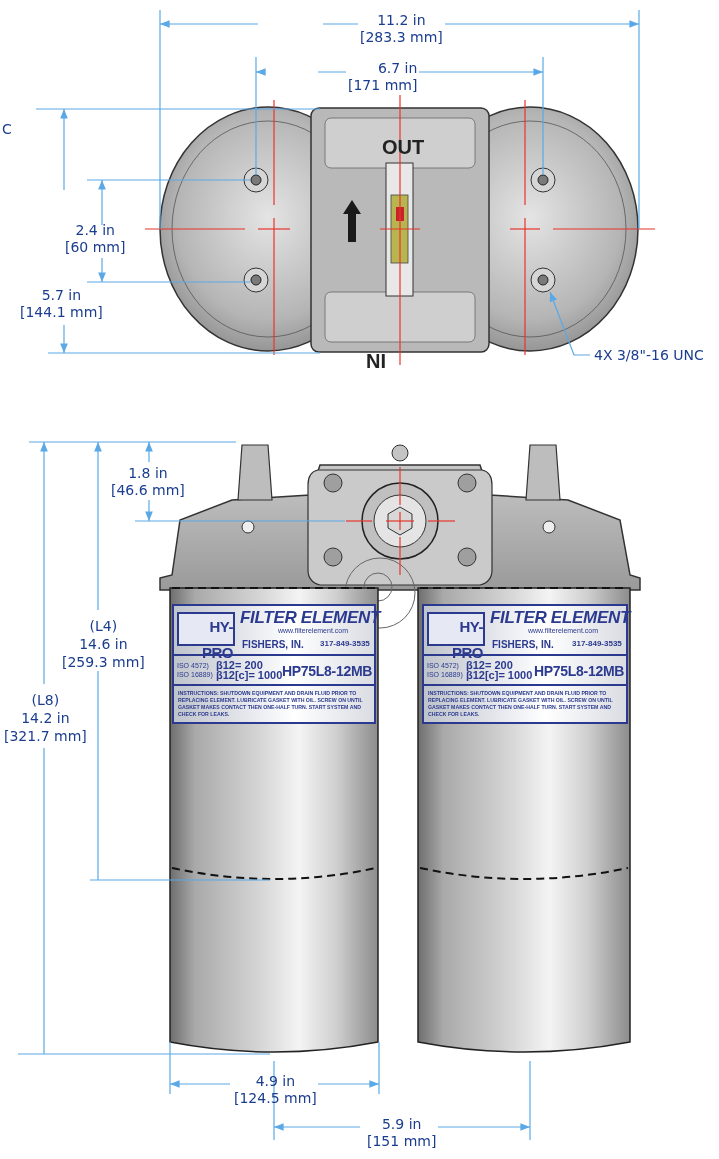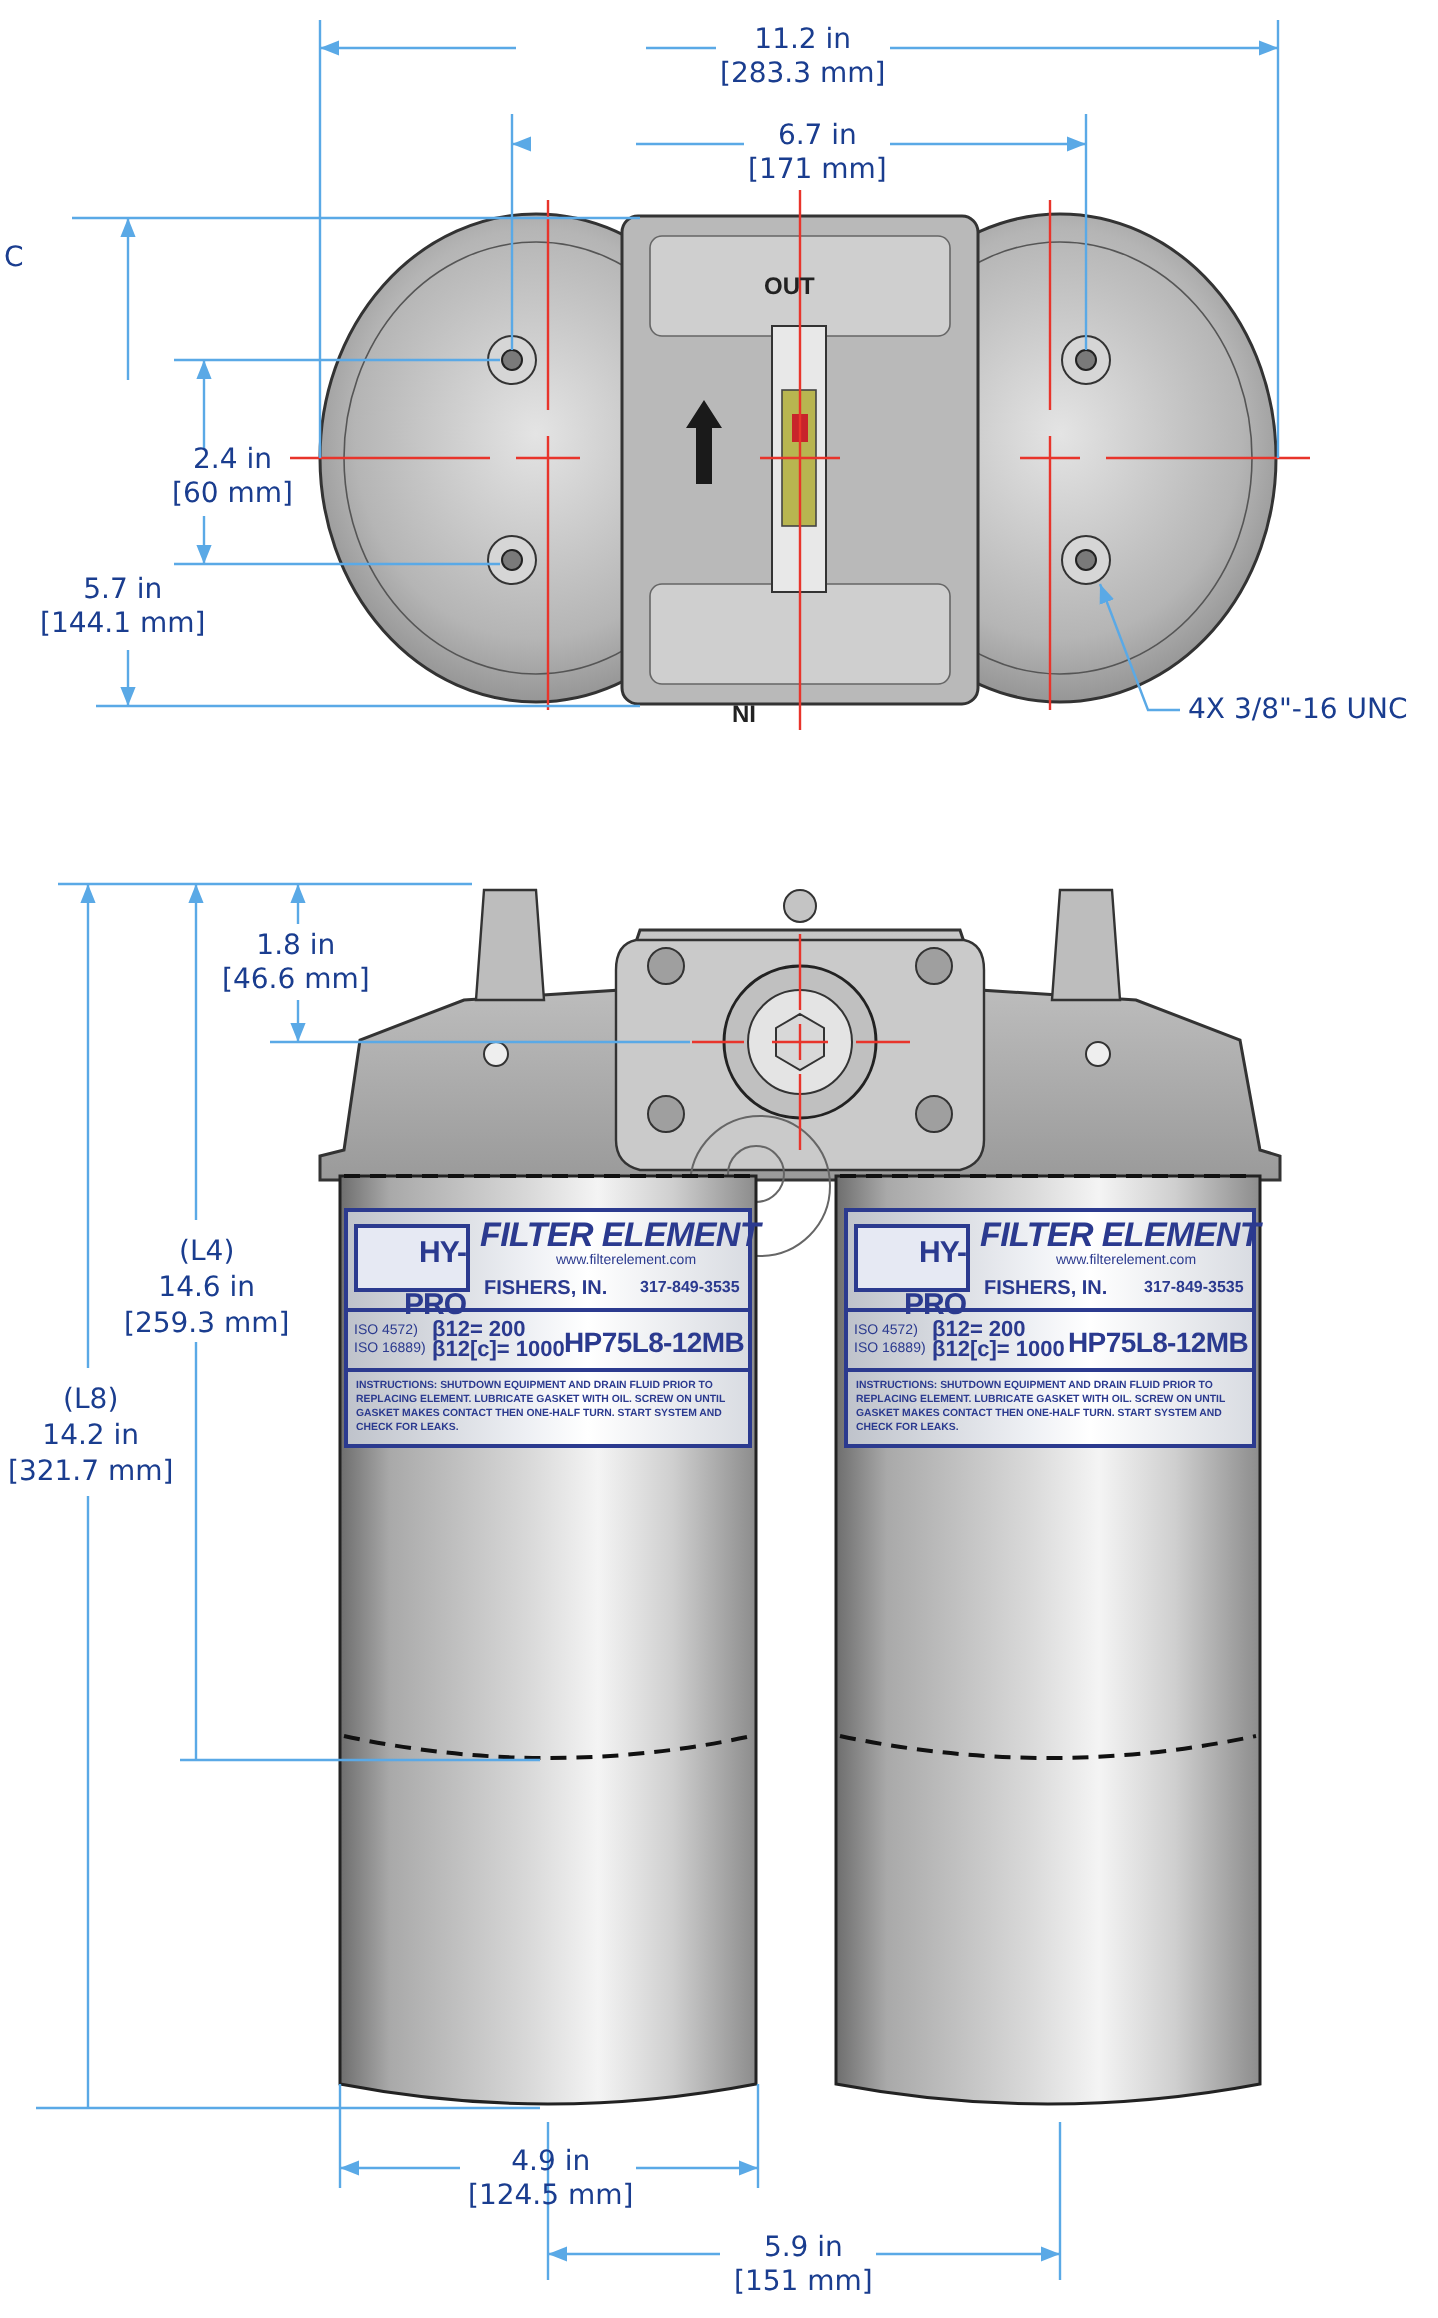--- a/index.html
+++ b/index.html
@@ -5,21 +5,21 @@
   html, body { margin: 0; padding: 0; background: #ffffff; }
   body { width: 719px; height: 1159px; position: relative; overflow: hidden;
          font-family: "DejaVu Sans", sans-serif; }
   #drawing { position: absolute; left: 0; top: 0; width: 719px; height: 1159px; }
   .dimtext { position: absolute; color: #1a3d8f; font-family: "DejaVu Sans", sans-serif;
              font-size: 14px; line-height: 17px; text-align: center; white-space: nowrap;
              background: #ffffff; padding: 0 2px; }
   .corner-c { position: absolute; left: 2px; top: 121px; color: #1a3d8f; font-size: 14px;
               font-family: "DejaVu Sans", sans-serif; }
   .port { position: absolute; font-family: "Liberation Sans", sans-serif; font-weight: bold;
-          font-size: 12px; color: #222; }
+          font-size: 20px; color: #222; }
   .lbl-panel { position: absolute; background: linear-gradient(90deg,#bfc3cb 0%,#eef0f4 45%,#ffffff 60%,#d9dce2 100%);
                border: 2px solid #2b3a8f; box-sizing: border-box; }
   .hypro { position: absolute; border: 2px solid #2b3a8f; color: #2b3a8f; font-weight: bold;
            font-family: "Liberation Sans", sans-serif; font-size: 15px; text-align: right;
            background: #e6e9f3; box-sizing: border-box; line-height: 26px; letter-spacing: -0.5px; }
   .fe-title { position: absolute; color: #2b3a8f; font-weight: bold; font-style: italic;
               font-family: "Liberation Sans", sans-serif; font-size: 17px; white-space: nowrap; letter-spacing: -0.3px; }
   .fe-small { position: absolute; color: #2b3a8f; font-family: "Liberation Sans", sans-serif;
               font-size: 7px; white-space: nowrap; }
   .fe-bold { position: absolute; color: #2b3a8f; font-weight: bold; font-family: "Liberation Sans", sans-serif;
@@ -198,25 +198,25 @@
     <line x1="438" y1="1127" x2="530" y2="1127" marker-end="url(#arr)"></line>
   </g>
 </svg>
 
 <div class="corner-c">C</div>
 
 <div class="dimtext" style="left:358px; top:12px;">
   <div>11.2 in</div>
   <div>[283.3 mm]</div>
 </div>
-<div class="dimtext" style="left:372px; top:60px;">
+<div class="dimtext" style="left:346px; top:60px;text-align:right;">
   <div>6.7 in</div>
   <div>[171 mm]</div>
 </div>
-<div class="dimtext" style="left:84px; top:222px; background:transparent;">
+<div class="dimtext" style="left:63px; top:222px; background:transparent;">
   <div>2.4 in</div>
   <div>[60 mm]</div>
 </div>
 <div class="dimtext" style="left:18px; top:287px;">
   <div>5.7 in</div>
   <div>[144.1 mm]</div>
 </div>
 <div class="port" style="left:382px; top:136px;">OUT</div>
 <div class="port" style="left:366px; top:309px;margin-top:41px;">NI</div>
 <div class="dimtext" style="left:592px; top:347px; background:transparent;">4X  3/8"-16 UNC</div>

